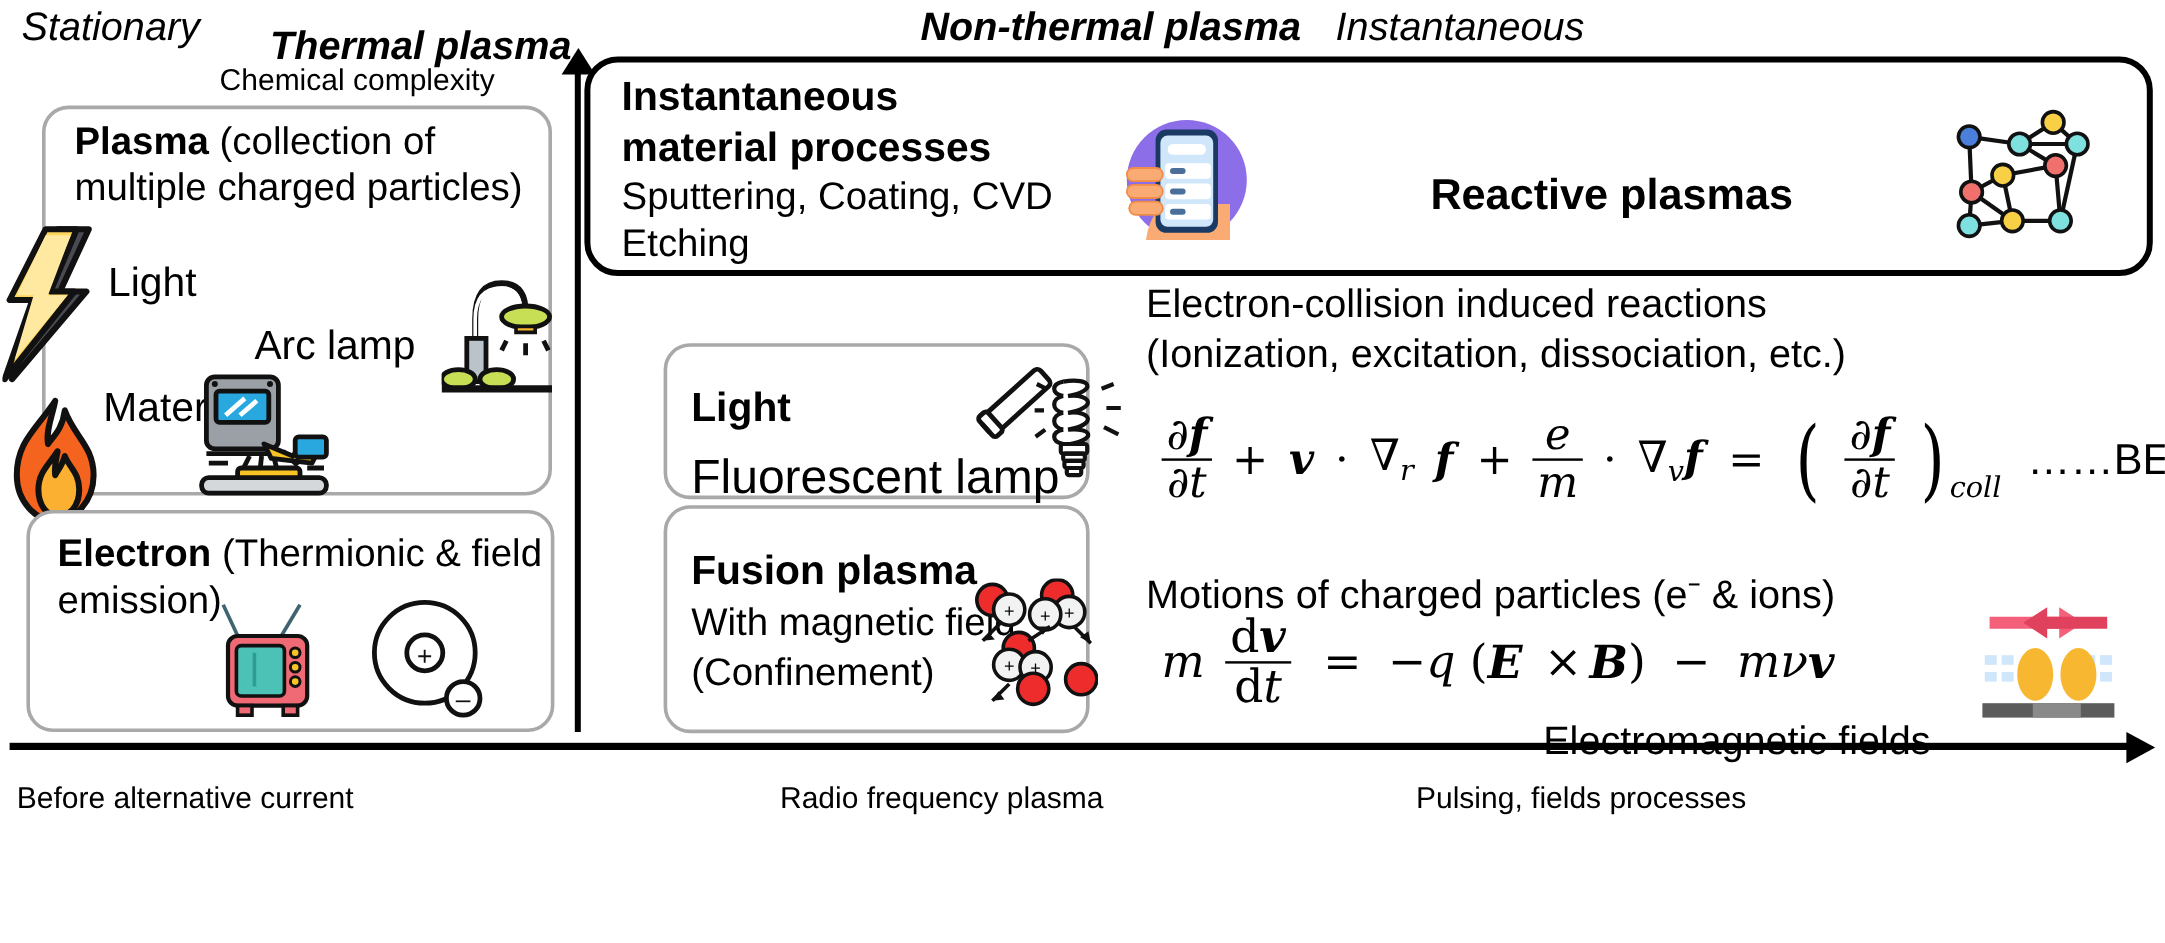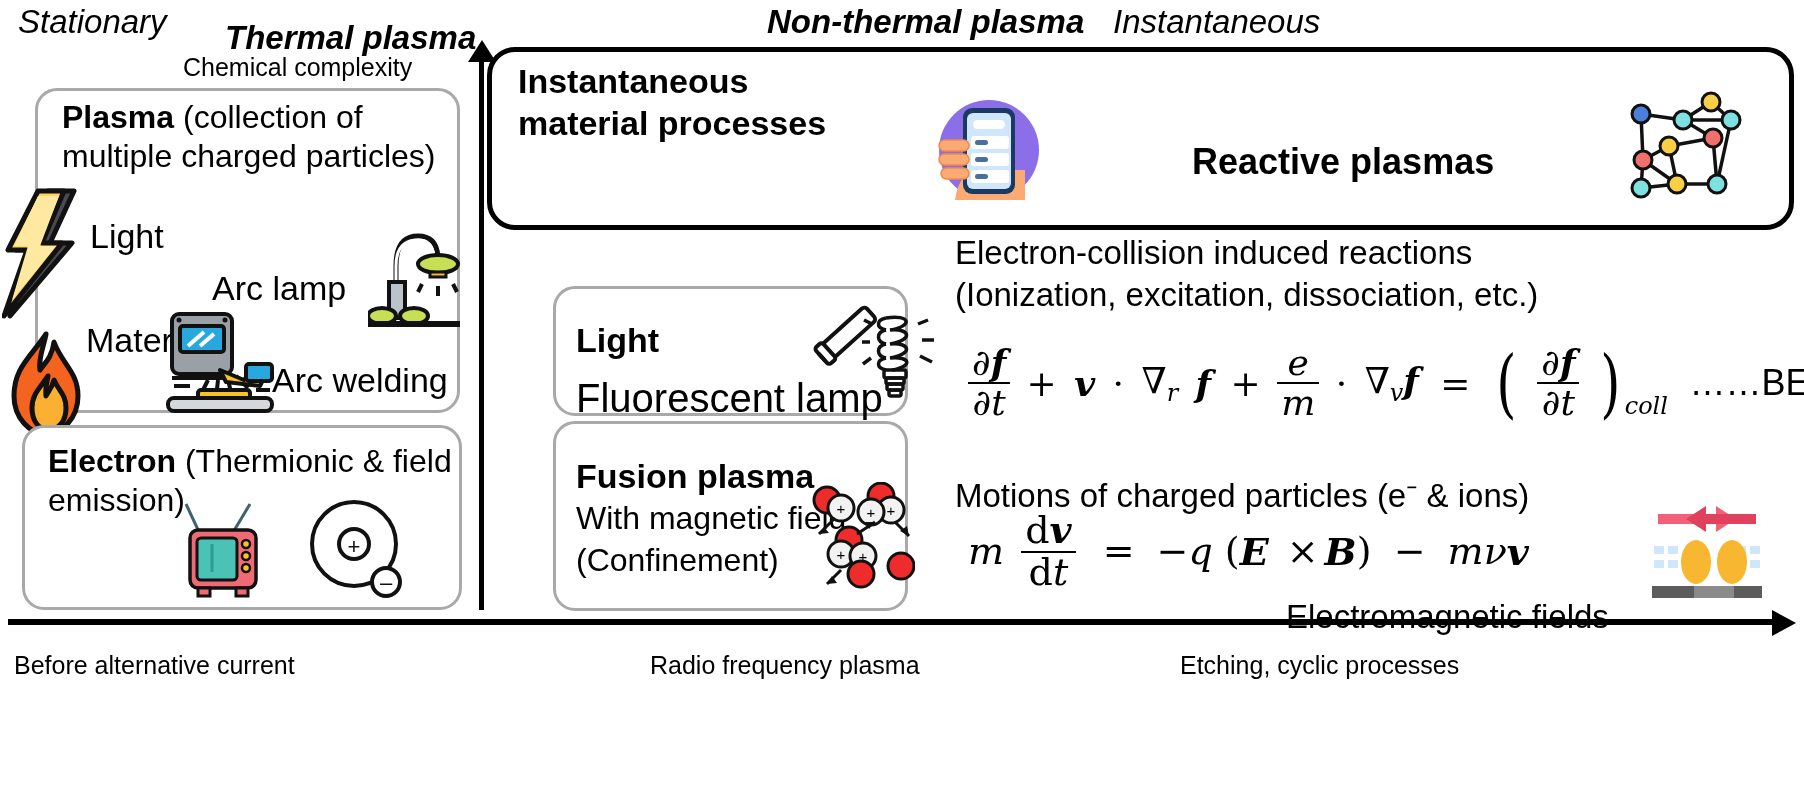--- a/index.html
+++ b/index.html
@@ -138,21 +138,21 @@
   <div class="regime" style="left:1113px;">Instantaneous</div>
 
   <div class="vaxis"></div>
   <div class="vaxis-head"></div>
   <div class="axis-label" style="left:183px; top:47px;">Chemical complexity</div>
 
   <div class="haxis"></div>
   <div class="haxis-head"></div>
   <div class="axis-label" style="left:650px; top:645px;">Radio frequency plasma</div>
   <div class="axis-label" style="left:14px; top:645px;">Before alternative current</div>
-  <div class="axis-label" style="left:1180px; top:645px;">Etching, cyclic processes</div>
+  <div class="axis-label" style="left:1180px; top:645px;">Pulsing, fields processes</div>
 
   <div class="card" style="left:35px; top:88px; width:425px; height:325px;"></div>
 
   <div class="block" style="left:62px; top:98px; width:400px;">
     <span class="b">Plasma</span><span> (collection of</span><br>
     <span>multiple charged particles)</span>
   </div>
 
   <svg class="icon" style="left:2px; top:188px;" width="80" height="132" viewBox="0 0 80 132">
     <path d="M46 3 L14 62 L33 62 L8 128 L70 55 L48 55 L72 3 Z" fill="#4a4a52" stroke="#111" stroke-width="5" stroke-linejoin="round"></path>
@@ -177,21 +177,20 @@
     <line x1="0" y1="104" x2="92" y2="104" stroke="#111" stroke-width="6"></line>
   </svg>
 
   <div class="txt t30" style="left:86px; top:300px;">Materials</div>
 
   <svg class="icon" style="left:0px; top:330px;" width="92" height="110" viewBox="0 0 92 110">
     <path d="M46 4 C30 28 14 38 14 66 C14 88 30 104 46 104 C62 104 78 88 78 66 C78 42 62 34 54 12 C52 28 44 34 40 40 C38 28 44 16 46 4 Z" fill="#f4641e" stroke="#111" stroke-width="5" stroke-linejoin="round"></path>
     <path d="M48 46 C40 58 32 64 32 78 C32 92 40 100 48 100 C58 100 66 92 66 78 C66 64 58 60 54 50 C52 58 48 62 46 66 C45 58 47 52 48 46 Z" fill="#fcb031" stroke="#111" stroke-width="5" stroke-linejoin="round"></path>
   </svg>
 
-  <div class="txt t30" style="left:272px; top:340px;">Arc welding</div>
 
   <svg class="icon" style="left:160px; top:310px;" width="118" height="105" viewBox="0 0 118 105">
     <rect x="12" y="4" width="60" height="60" rx="7" fill="#9aa0a6" stroke="#111" stroke-width="4"></rect>
     <rect x="20" y="16" width="44" height="26" rx="3" fill="#29a8e0" stroke="#111" stroke-width="4"></rect>
     <path d="M28 36 L44 22 M40 36 L54 24" stroke="#fff" stroke-width="4"></path>
     <circle cx="19" cy="10" r="2.5" fill="#111"></circle>
     <circle cx="65" cy="10" r="2.5" fill="#111"></circle>
     <line x1="12" y1="68" x2="72" y2="68" stroke="#111" stroke-width="4"></line>
     <g stroke="#111" stroke-width="4">
       <line x1="48" y1="70" x2="40" y2="86"></line>
@@ -234,20 +233,24 @@
     <text x="54" y="58" font-size="22" font-family="Liberation Sans, sans-serif" text-anchor="middle" fill="#111">+</text>
     <circle cx="86" cy="86" r="14" fill="#fff" stroke="#111" stroke-width="4"></circle>
     <text x="86" y="94" font-size="22" font-family="Liberation Sans, sans-serif" text-anchor="middle" fill="#111">–</text>
   </svg>
 
   <div class="card black" style="left:487px; top:47px; width:1307px; height:183px;"></div>
 
   <div class="block b" style="left:518px; top:60px; font-size:34px; line-height:42px;">
     <span>Instantaneous</span><br>
     <span>material processes</span>
+  </div>
+  <div class="block" style="left:518px; top:144px; font-size:32px; line-height:39px;">
+    <span>Sputtering, Coating, CVD</span><br>
+    <span>Etching</span>
   </div>
 
   <svg class="icon" style="left:935px; top:96px;" width="108" height="108" viewBox="0 0 108 108">
     <circle cx="54" cy="54" r="50" fill="#8b6ee8"></circle>
     <path d="M20 104 Q24 72 50 74 L90 74 L90 104 Z" fill="#f9ab73"></path>
     <rect x="28" y="12" width="52" height="86" rx="9" fill="#1b3a63"></rect>
     <rect x="32" y="17" width="44" height="76" rx="6" fill="#cfe6fb"></rect>
     <rect x="38" y="24" width="32" height="9" rx="4.5" fill="#fff"></rect>
     <rect x="36" y="40" width="38" height="13" rx="3" fill="#fff"></rect>
     <rect x="40" y="44" width="13" height="5" rx="2.5" fill="#4a6f9b"></rect>

